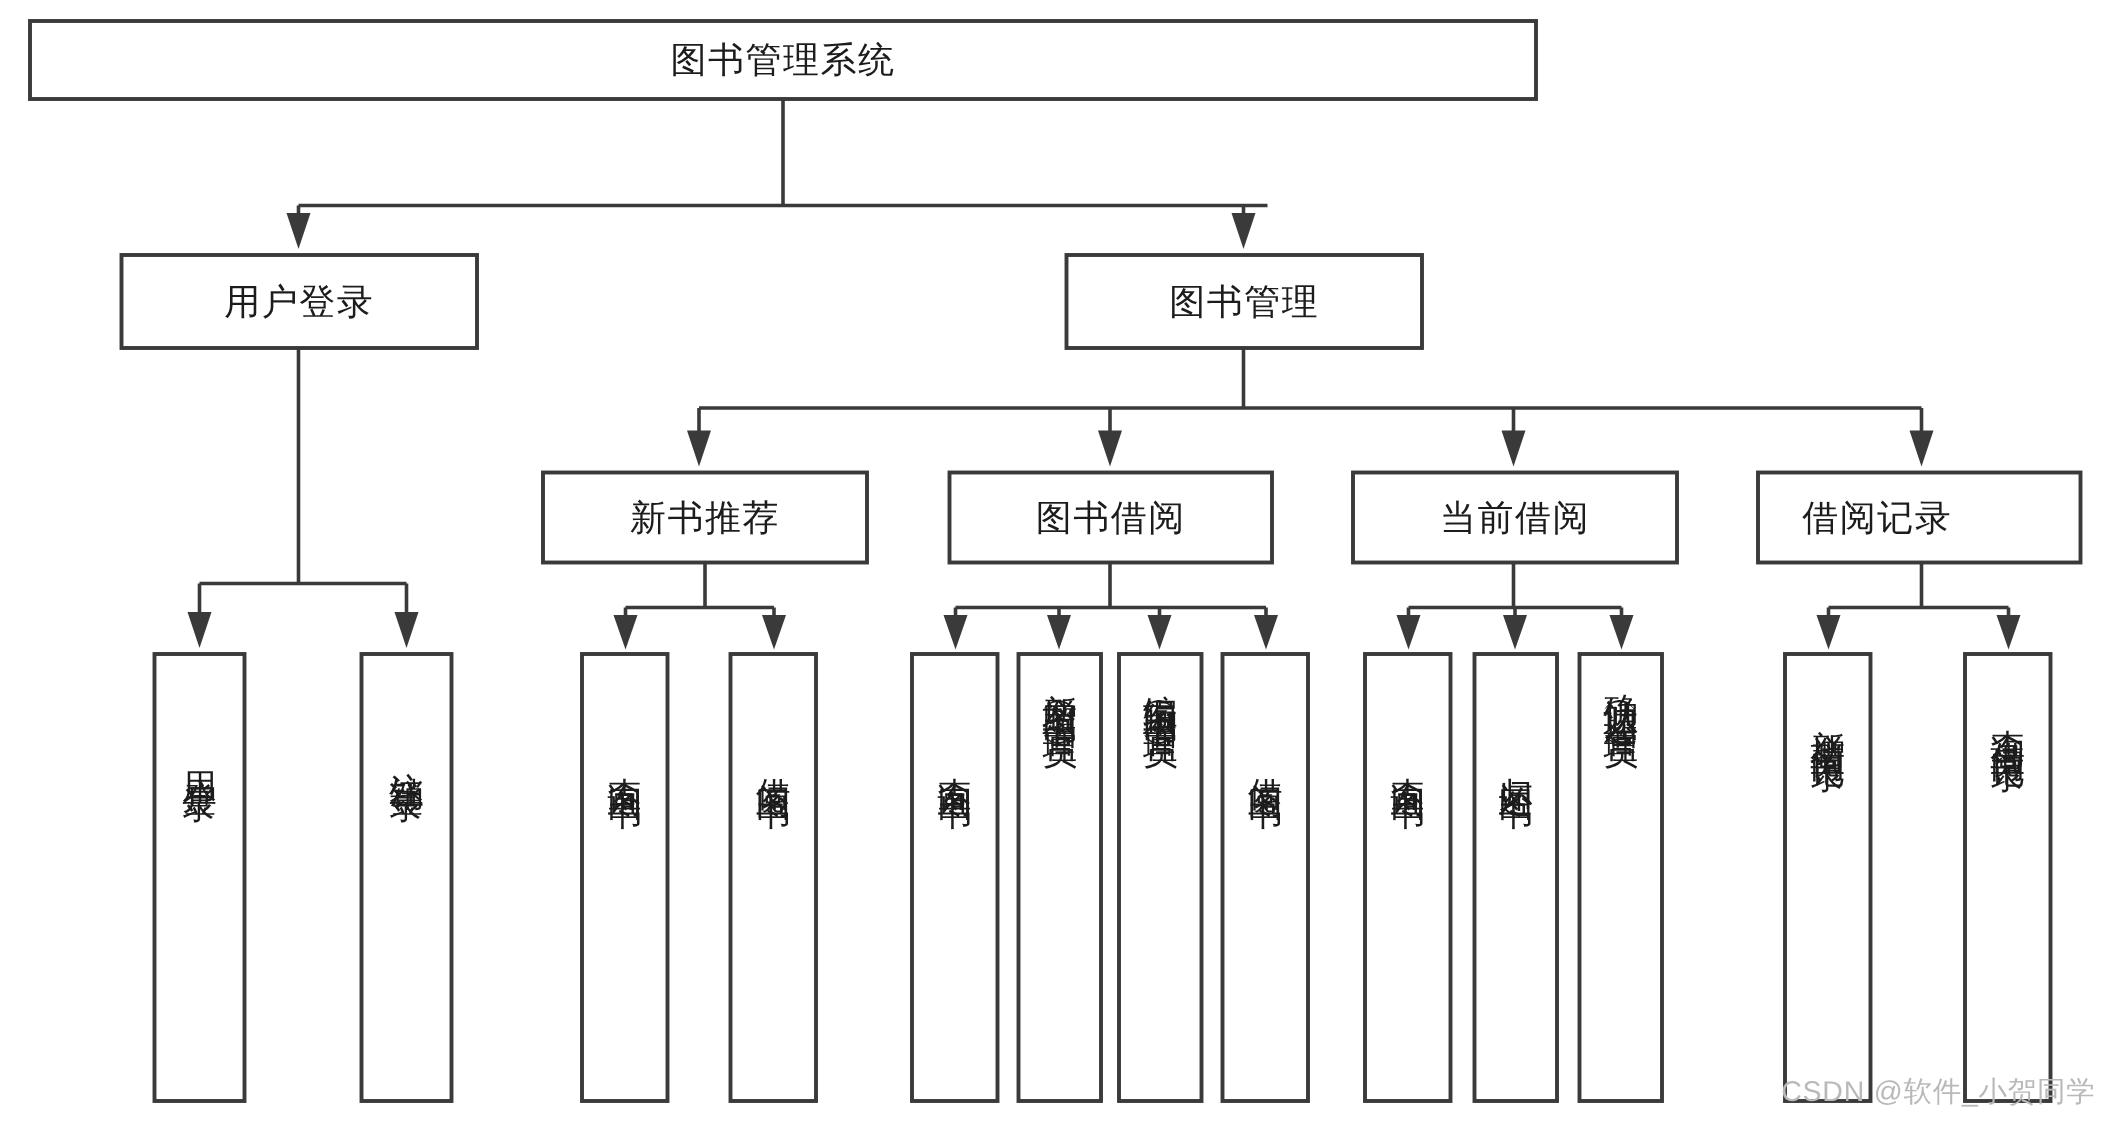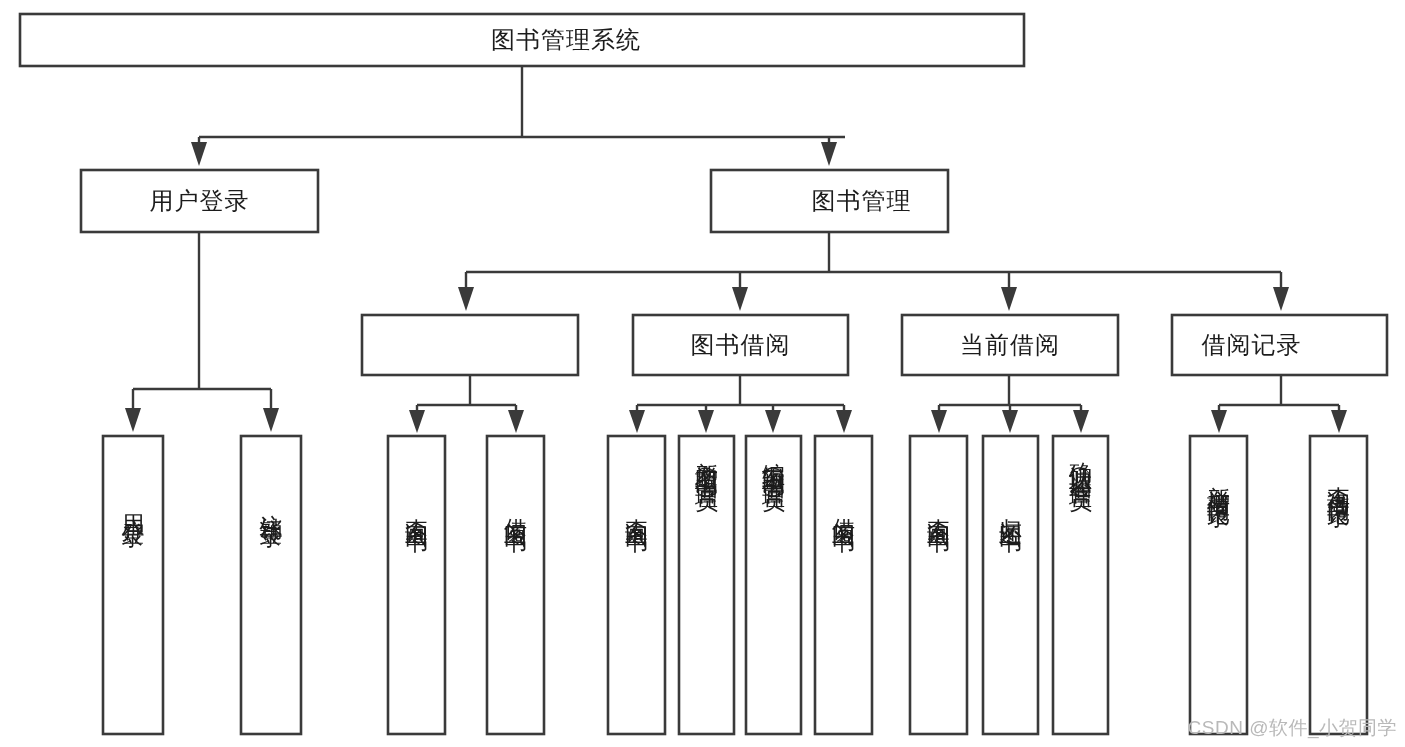--- a/index.html
+++ b/index.html
@@ -183,31 +183,34 @@
     <rect class="node-rect" x="679" y="436" width="55" height="298"></rect>
     <rect class="node-rect" x="746" y="436" width="55" height="298"></rect>
     <rect class="node-rect" x="815" y="436" width="57" height="298"></rect>
     <rect class="node-rect" x="910" y="436" width="57" height="298"></rect>
     <rect class="node-rect" x="983" y="436" width="55" height="298"></rect>
     <rect class="node-rect" x="1053" y="436" width="55" height="298"></rect>
     <rect class="node-rect" x="1190" y="436" width="57" height="298"></rect>
     <rect class="node-rect" x="1310" y="436" width="57" height="298"></rect>
   </svg>
 
-  <div class="hlabel-wrap" style="left:20px; top:14px; width:1004px; height:52px;padding-left:44px;">
+  <div class="hlabel-wrap" style="left:20px; top:14px; width:1004px; height:52px;">
     <span class="hlabel-text">图书管理系统</span>
   </div>
 
   <div class="hlabel-wrap" style="left:81px; top:170px; width:237px; height:62px;">
     <span class="hlabel-text">用户登录</span>
   </div>
-  <div class="hlabel-wrap" style="left:711px; top:170px; width:237px; height:62px;padding-left:32px;">
+  <div class="hlabel-wrap" style="left:711px; top:170px; width:237px; height:62px;">
     <span class="hlabel-text">图书管理</span>
   </div>
 
+  <div class="hlabel-wrap" style="left:362px; top:315px; width:216px; height:60px;">
+    <span class="hlabel-text">新书推荐</span>
+  </div>
   <div class="hlabel-wrap" style="left:902px; top:315px; width:216px; height:60px;">
     <span class="hlabel-text">当前借阅</span>
   </div>
   <div class="hlabel-wrap" style="left:633px; top:315px; width:215px; height:60px;">
     <span class="hlabel-text">图书借阅</span>
   </div>
   <div class="hlabel-wrap" style="left:1144px; top:315px; width:215px; height:60px;">
     <span class="hlabel-text">借阅记录</span>
   </div>
 

